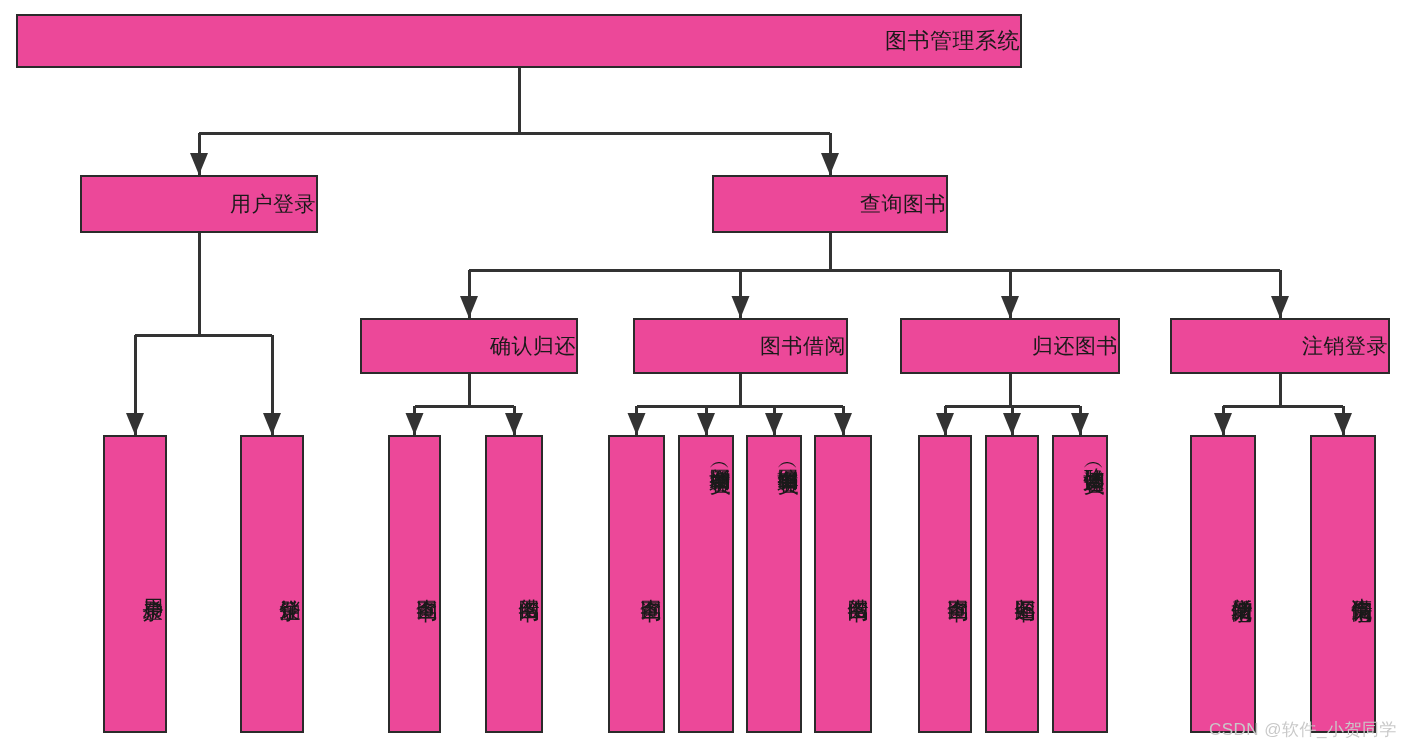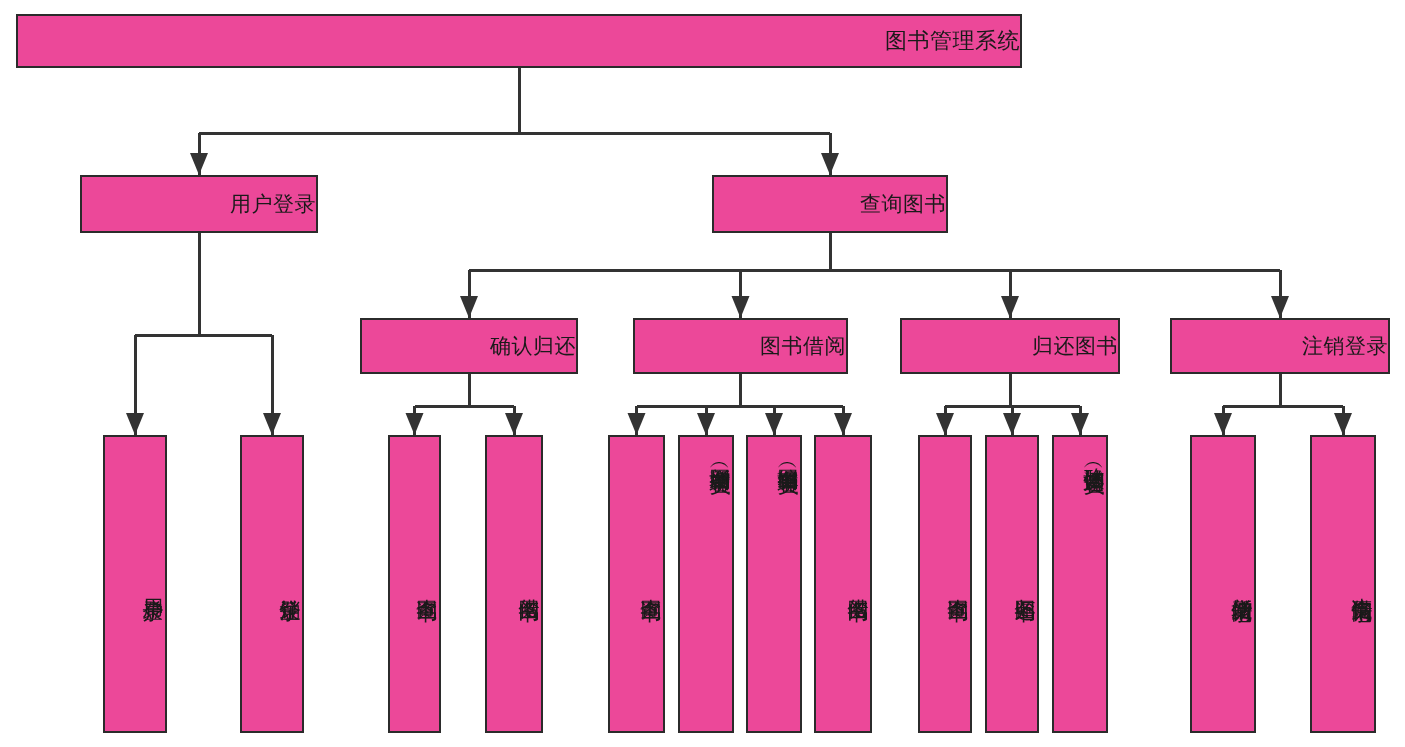--- a/index.html
+++ b/index.html
@@ -196,13 +196,14 @@
         <span class="label">确认归还（管理员）</span>
       </div>
       <div class="node vert mid" style="left: 1190px; top: 435px; width: 66px; height: 298px;">
         <span class="label">新增借阅记录</span>
       </div>
       <div class="node vert mid" style="left: 1310px; top: 435px; width: 66px; height: 298px;">
         <span class="label">查询借阅记录</span>
       </div>
     </div>
 
+  <div id="watermark">CSDN @软件_小贺同学</div>
 </div>
 
 </body></html>

